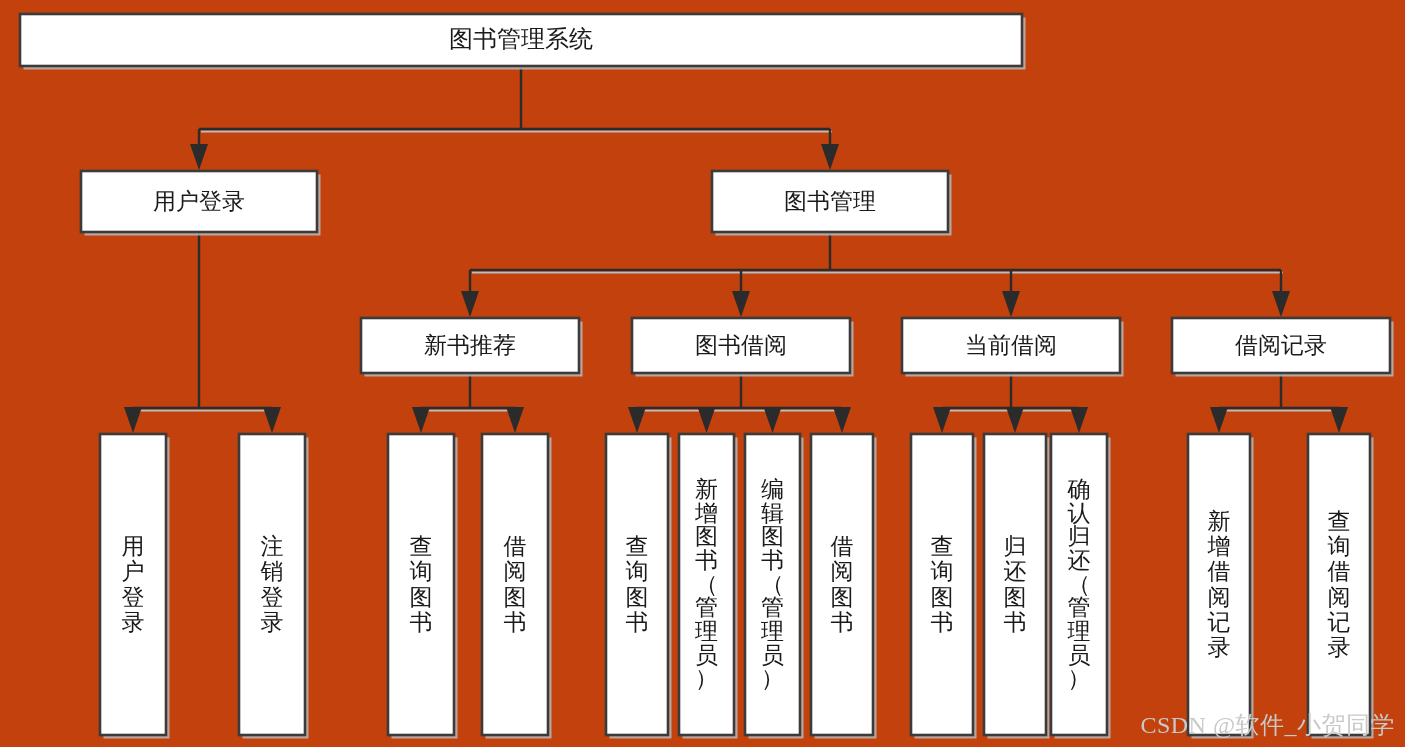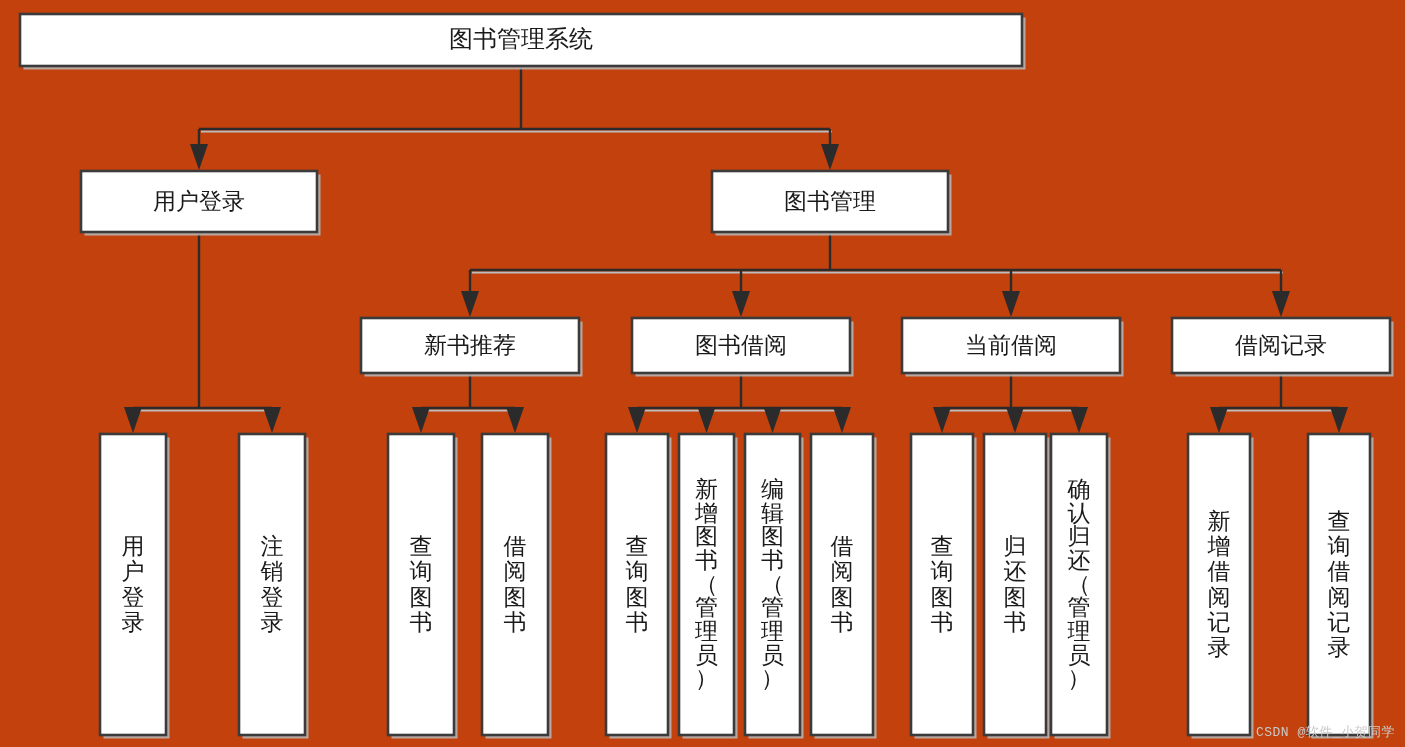--- a/index.html
+++ b/index.html
@@ -76,22 +76,22 @@
     box-sizing: border-box;
     text-align: center;
   }
   .vlabel span {
     display: block;
   }
   .watermark {
     position: absolute;
     right: 10px;
     bottom: 6px;
-    font-family: Liberation Mono, monospace;
-    font-size: 13px;
+    font-family: Liberation Serif, serif;
+    font-size: 24px;
     color: #c9c9c9;
     letter-spacing: 0.5px;
     user-select: none;
     white-space: nowrap;
   }
 </style>
 </head>
 <body>
 
 <div id="diagram-root">

